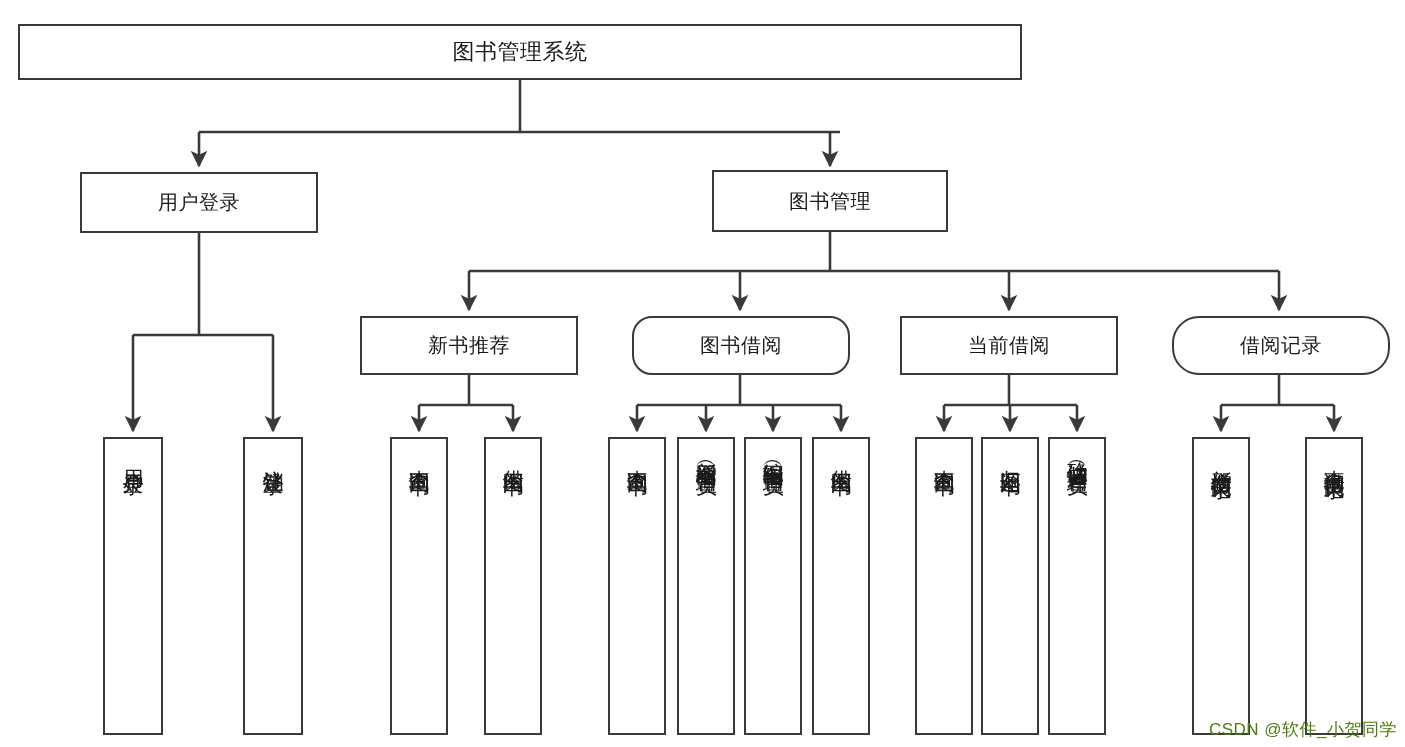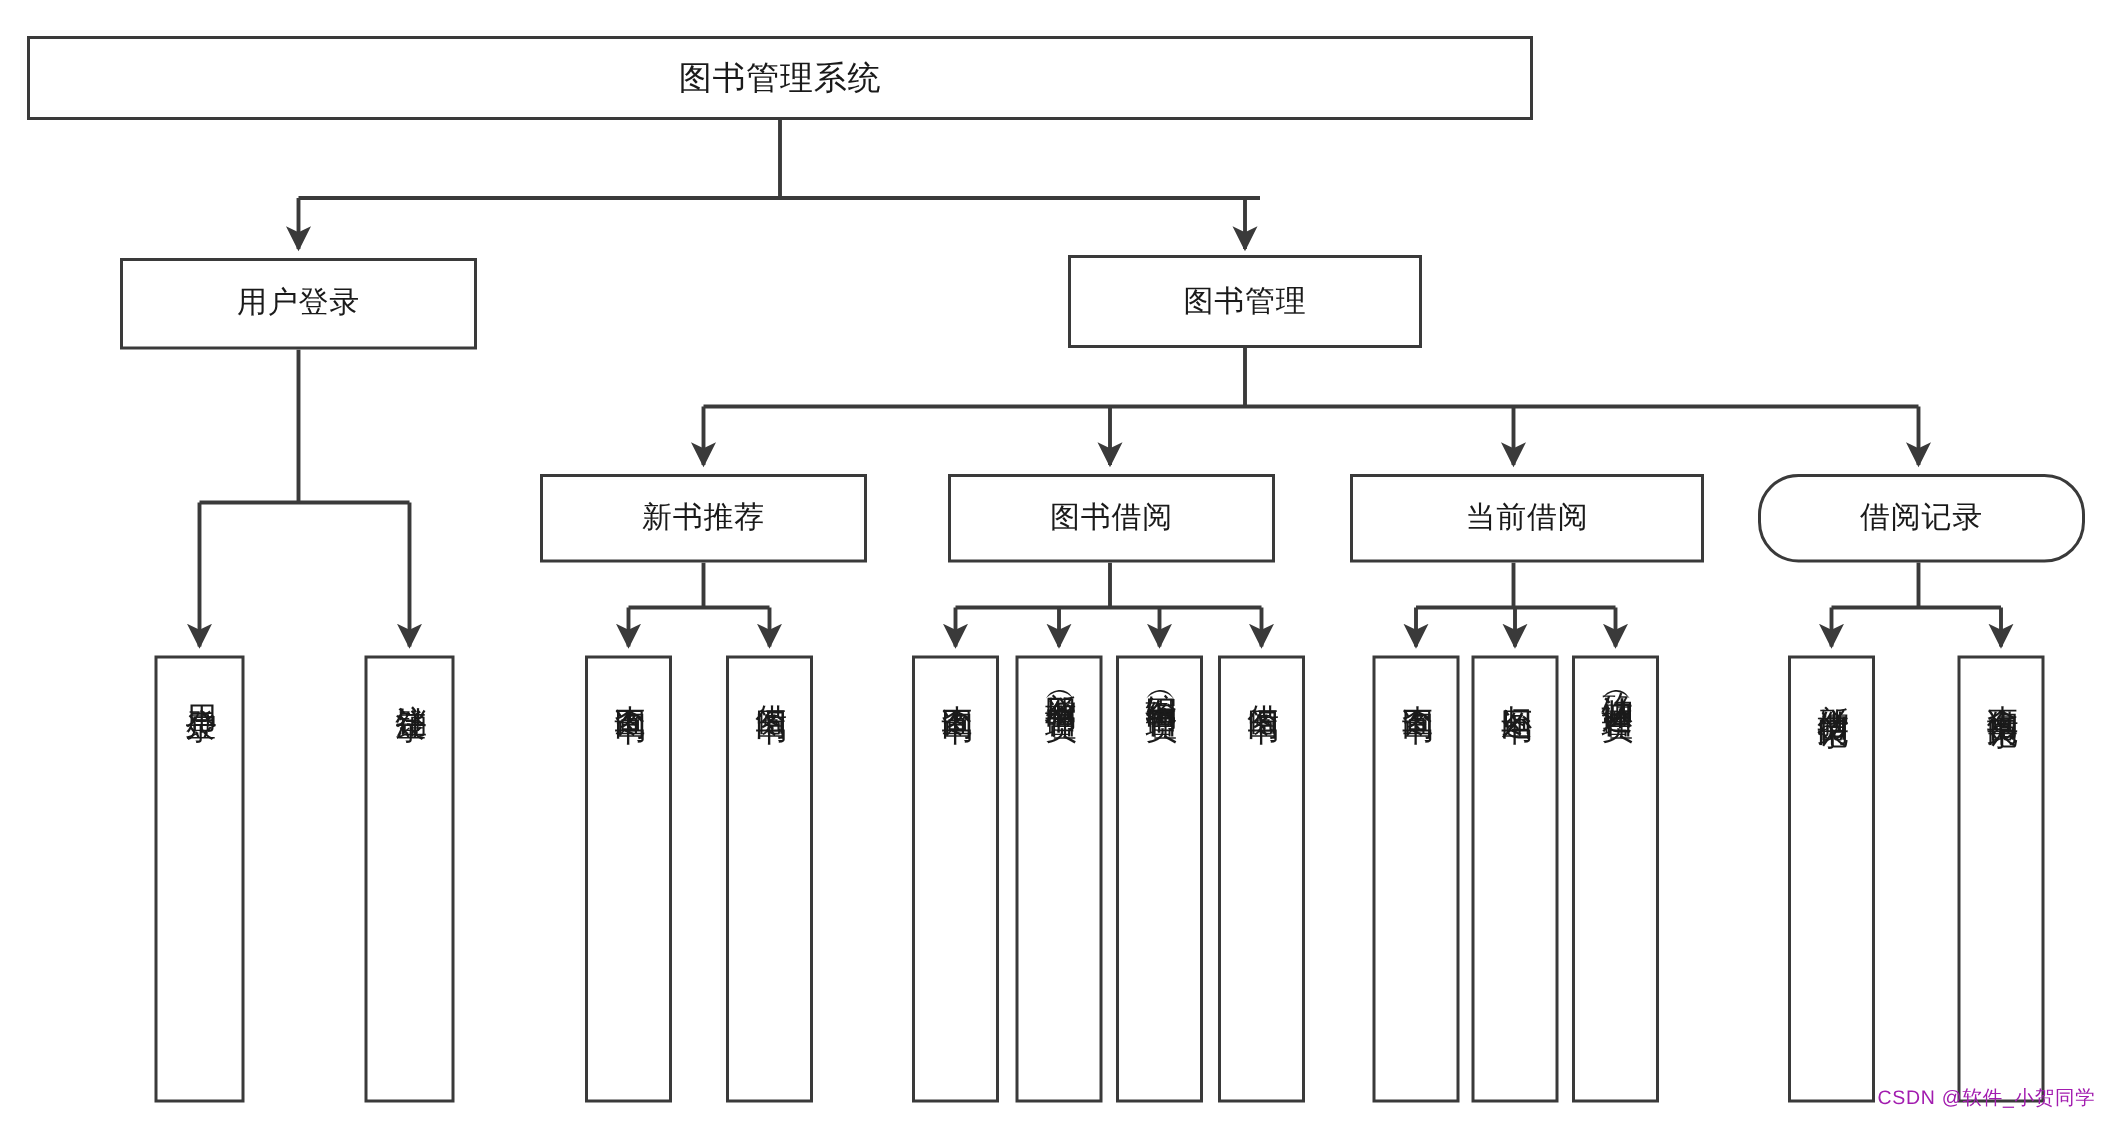--- a/index.html
+++ b/index.html
@@ -58,22 +58,22 @@
     left: 0;
     top: 0;
     width: 1405px;
     height: 747px;
     pointer-events: none;
   }
   #watermark {
     position: absolute;
     right: 8px;
     bottom: 6px;
-    font-size: 13px;
-    color: #a21caf;
+    font-size: 17px;
+    color: #4d7c0f;
     letter-spacing: 0.5px;
     white-space: nowrap;
     text-align: right;
   }
 </style>
 </head>
 <body>
 
 <div id="canvas">
 
@@ -136,25 +136,25 @@
   </div>
 
   <div class="node lvl2" style="left:360px; top:316px; width:218px; height:59px;">
     <span class="label">新书推荐</span>
   </div>
 
   <div class="node lvl1" style="left:712px; top:170px; width:236px; height:62px;">
     <span class="label">图书管理</span>
   </div>
 
-  <div class="node lvl2" style="left:632px; top:316px; width:218px; height:59px;">
+  <div class="node lvl2" style="left:632px; top:316px; width:218px; height:59px;border-radius:20px;">
     <span class="label">图书借阅</span>
   </div>
 
-  <div class="node lvl2" style="left:900px; top:316px; width:236px; height:59px;">
+  <div class="node lvl2" style="left:900px; top:316px; width:218px; height:59px;">
     <span class="label">当前借阅</span>
   </div>
 
   <div class="node lvl2" style="left:1172px; top:316px; width:218px; height:59px;border-radius:27px;">
     <span class="label">借阅记录</span>
   </div>
 
   <div class="node leaf" style="left:103px; top:437px; width:60px; height:298px;">
     <span class="label">用户登录</span>
   </div>

